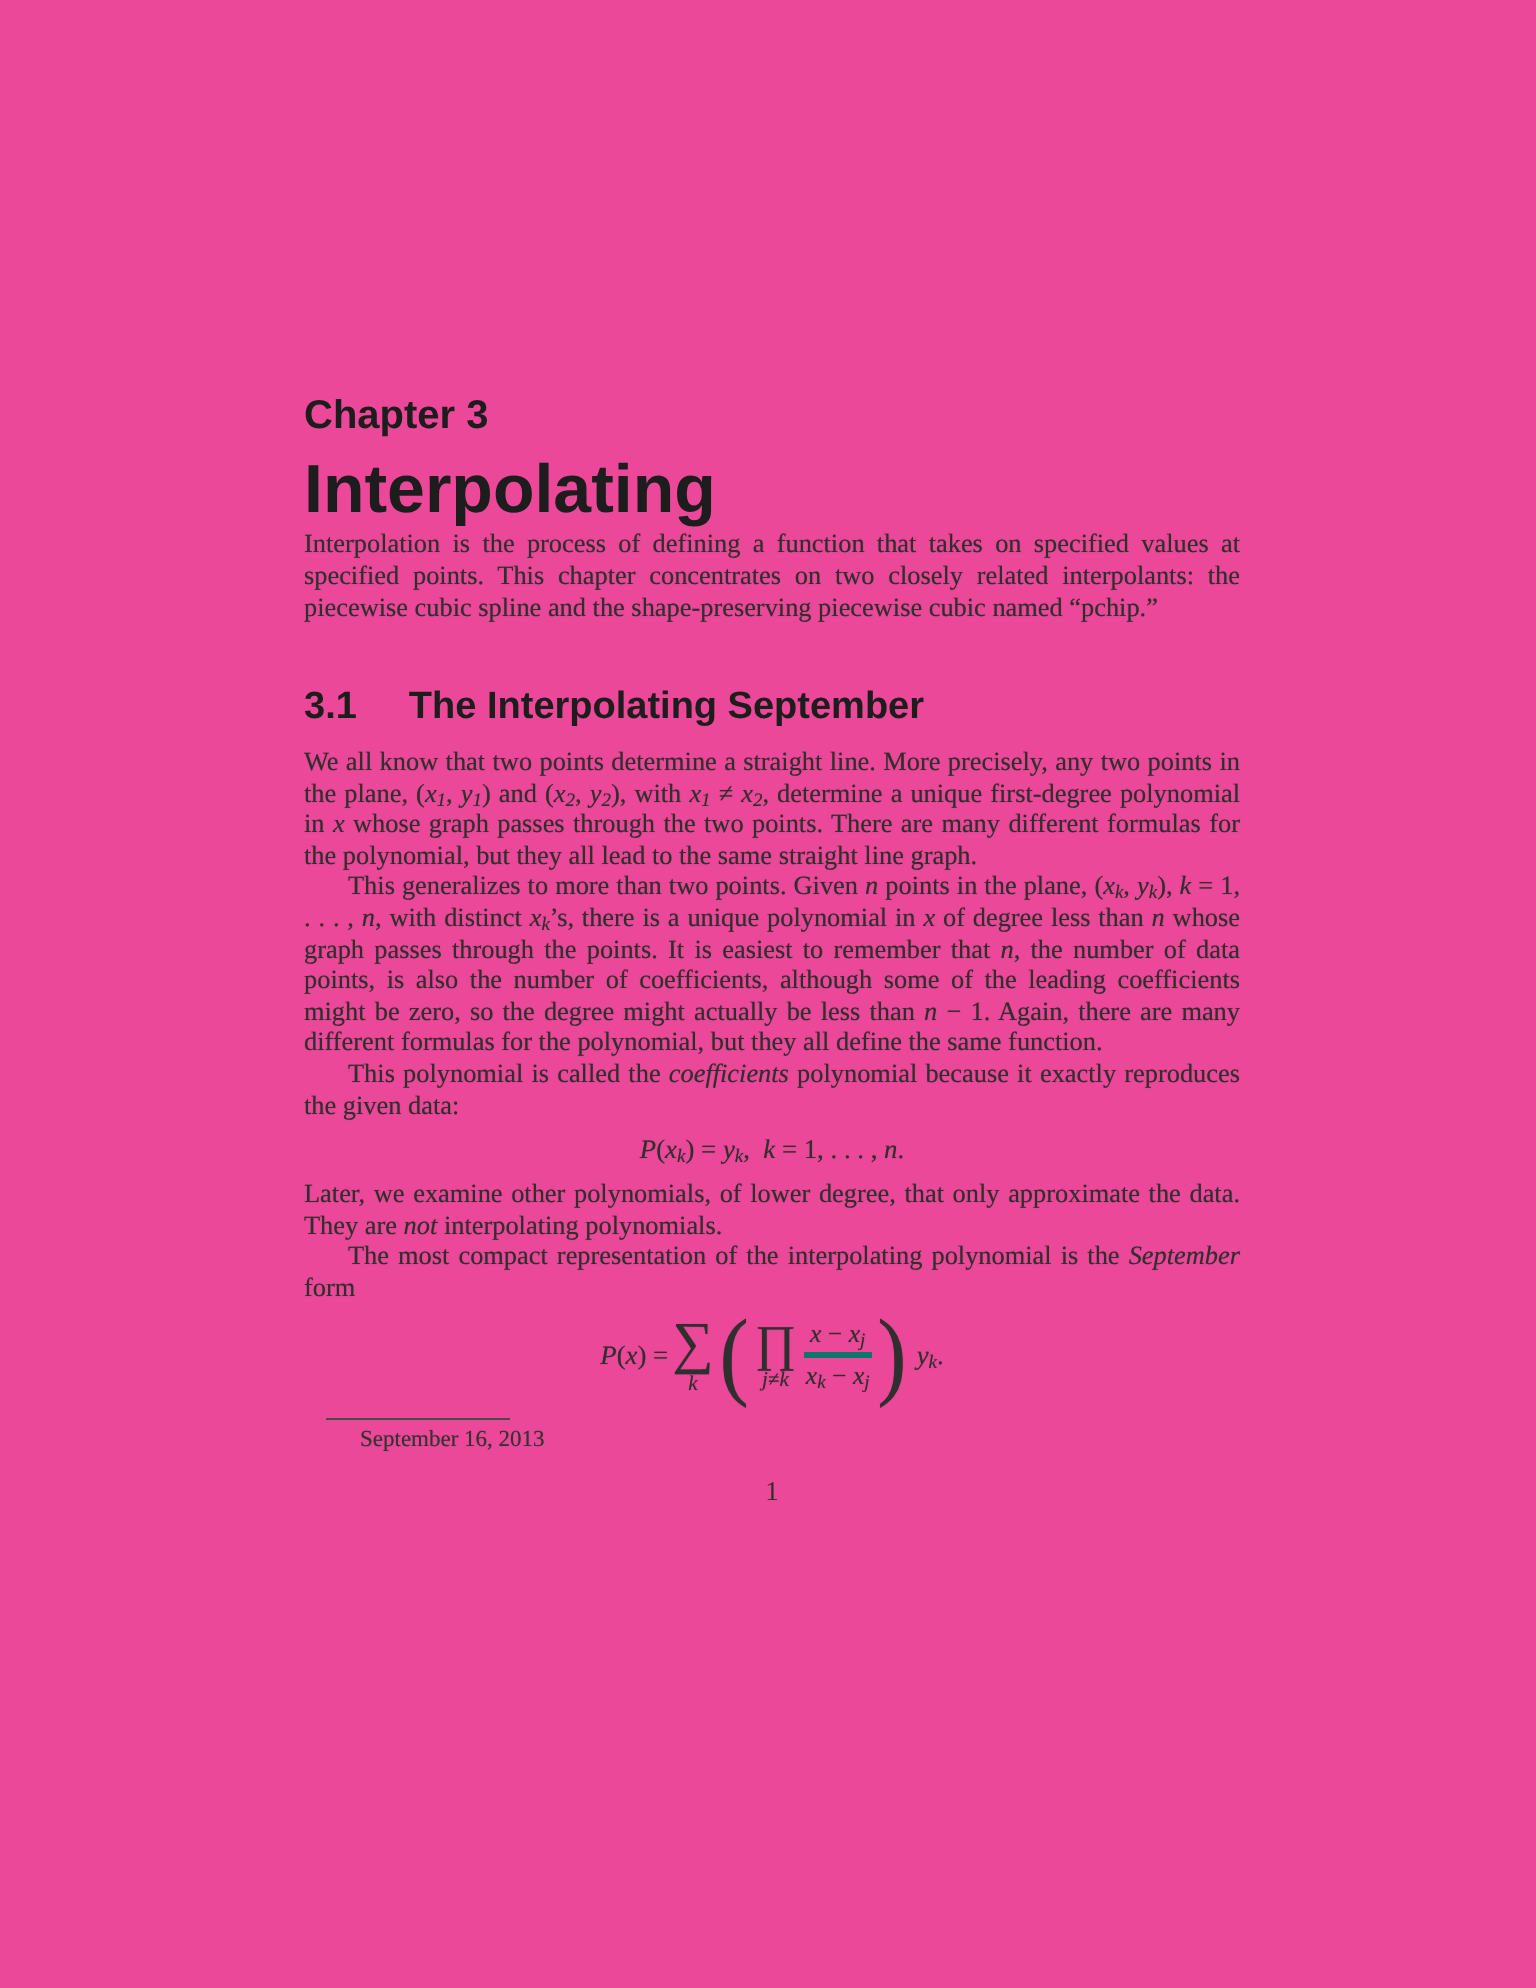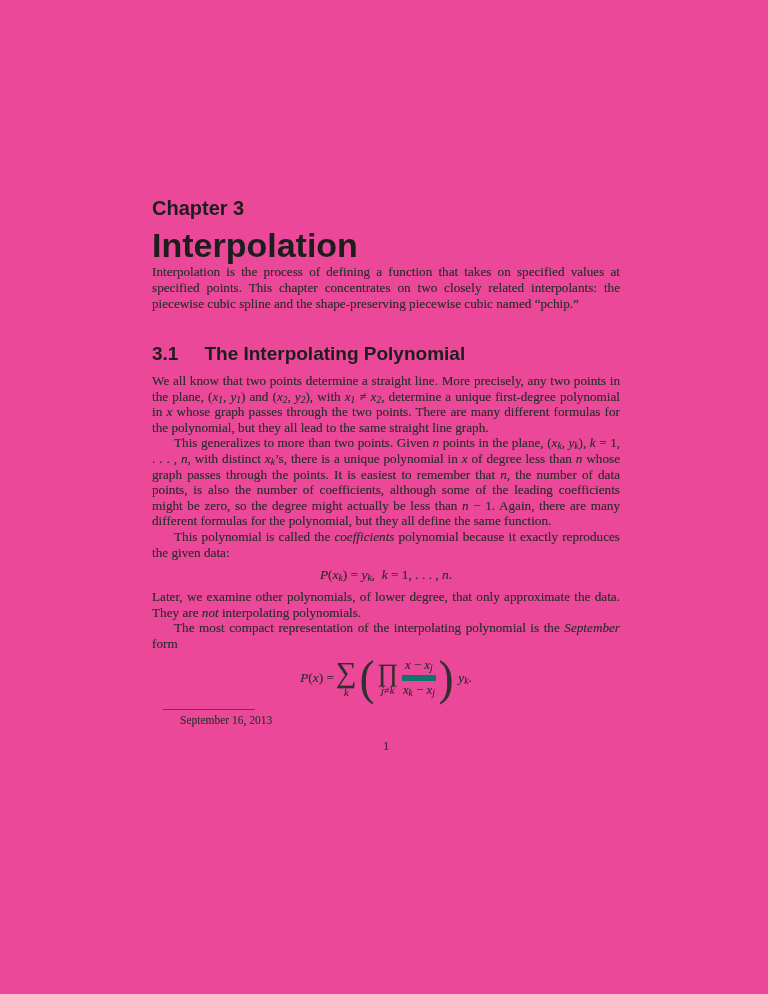--- a/index.html
+++ b/index.html
@@ -86,21 +86,21 @@
     transform: scaleY(1.12);
     padding: 0 1px;
   }
   .frac {
     display: inline-flex;
     flex-direction: column;
     align-items: center;
     margin: 0 2px;
     font-size: 12.8px;
   }
-  .frac .num { padding: 0 3px 2px; border-bottom: 6px solid #0f766e; line-height: 1.15; }
+  .frac .num { padding: 0 3px 2px; border-bottom: 3px solid #0f766e; line-height: 1.15; }
   .frac .den { padding-top: 2px; line-height: 1.15; }
   .eq-rhs { margin-left: 4px; }
   .footnote-rule {
     margin-top: 11px;
     margin-left: 11px;
     width: 92px;
     height: 0;
     border-top: 1.2px solid #4a4a4a;
   }
   .footnote-date {
@@ -117,29 +117,29 @@
     color: #2f2f2f;
   }
 </style>
 </head>
 <body>
 
 <div class="page">
   <div class="content">
 
     <div class="chapter-label">Chapter 3</div>
-    <div class="chapter-title">Interpolation</div>
+    <div class="chapter-title">Interpolating</div>
 
     <div class="body-text">
 
       <p class="intro"><span>Interpolation is the process of defining a function that takes on specified values at specified points. This chapter concentrates on two closely related interpolants: the piecewise cubic spline and the shape-preserving piecewise cubic named “pchip.”</span></p>
 
       <div class="section-heading">
         <span class="sec-num">3.1</span>
-        <span class="sec-title">The Interpolating Polynomial</span>
+        <span class="sec-title">The Interpolating September</span>
       </div>
 
       <p class="after-heading"><span>We all know that two points determine a straight line. More precisely, any two points in the plane, (</span><span class="mi">x</span><sub class="mi">1</sub><span>, </span><span class="mi">y</span><sub class="mi">1</sub><span>) and (</span><span class="mi">x</span><sub class="mi">2</sub><span>, </span><span class="mi">y</span><sub class="mi">2</sub><span>), with </span><span class="mi">x</span><sub class="mi">1</sub><span> ≠ </span><span class="mi">x</span><sub class="mi">2</sub><span>, determine a unique first-degree polynomial in </span><span class="mi">x</span><span> whose graph passes through the two points. There are many different formulas for the polynomial, but they all lead to the same straight line graph.</span></p>
 
       <p class="indent"><span>This generalizes to more than two points. Given </span><span class="mi">n</span><span> points in the plane, (</span><span class="mi">x</span><sub class="mi">k</sub><span>, </span><span class="mi">y</span><sub class="mi">k</sub><span>), </span><span class="mi">k</span><span> = 1, . . . , </span><span class="mi">n</span><span>, with distinct </span><span class="mi">x</span><sub class="mi">k</sub><span>’s, there is a unique polynomial in </span><span class="mi">x</span><span> of degree less than </span><span class="mi">n</span><span> whose graph passes through the points. It is easiest to remember that </span><span class="mi">n</span><span>, the number of data points, is also the number of coefficients, although some of the leading coefficients might be zero, so the degree might actually be less than </span><span class="mi">n</span><span> − 1. Again, there are many different formulas for the polynomial, but they all define the same function.</span></p>
 
       <p class="indent"><span>This polynomial is called the </span><span class="mi">coefficients</span><span> polynomial because it exactly reproduces the given data:</span></p>
 
       <div class="display-eq"><span class="mi">P</span><span>(</span><span class="mi">x</span><sub class="mi">k</sub><span>) = </span><span class="mi">y</span><sub class="mi">k</sub><span>, </span><span class="mi">k</span><span> = 1, . . . , </span><span class="mi">n</span><span>.</span></div>
 

